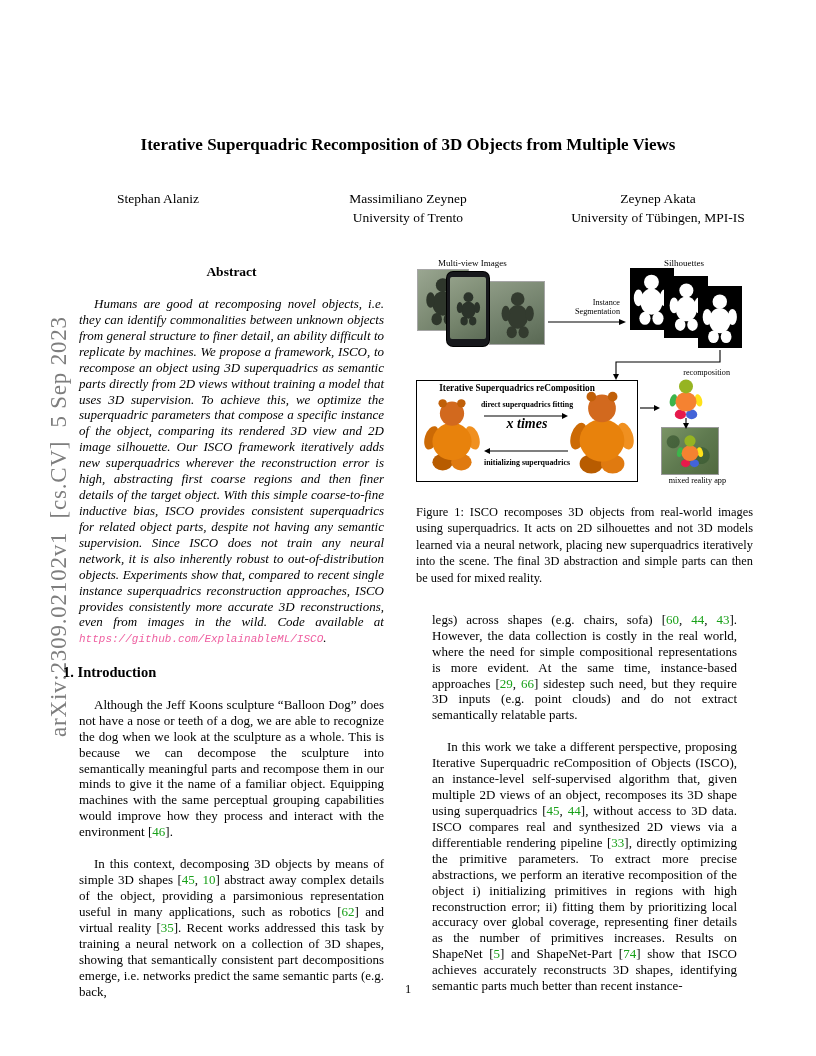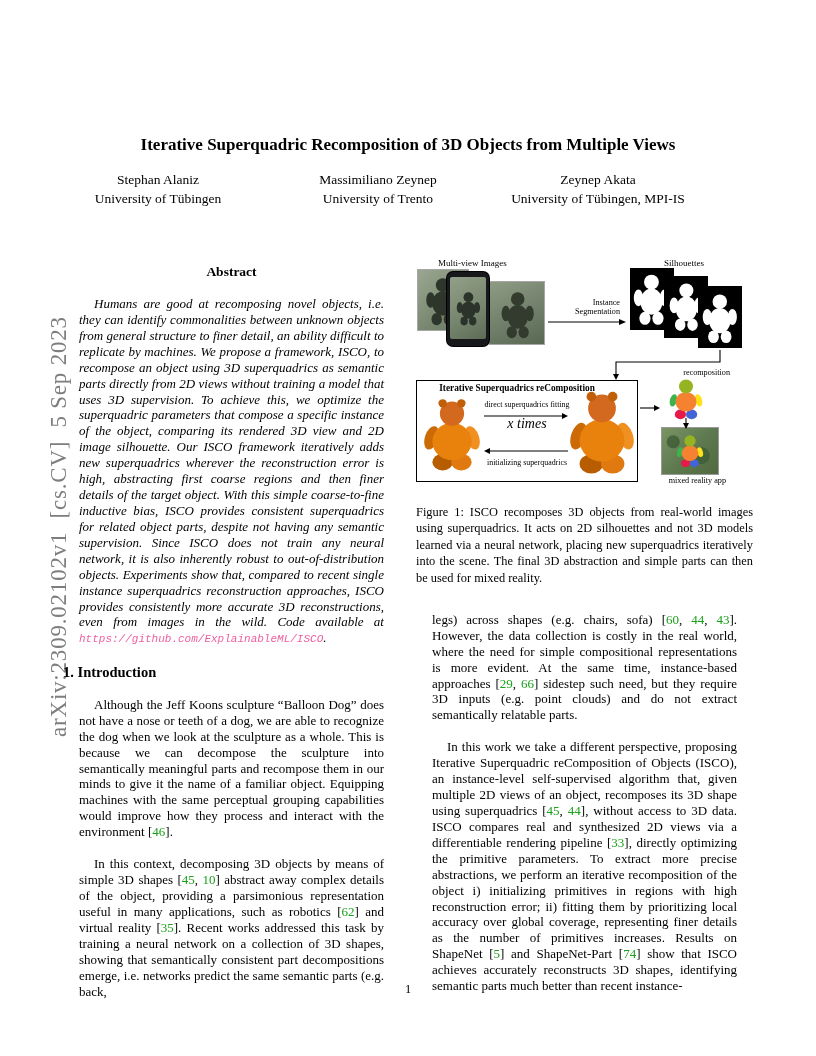--- a/index.html
+++ b/index.html
@@ -13,22 +13,22 @@
   .watermark{
     position:absolute;left:46px;top:737px;transform-origin:0 0;transform:rotate(-90deg);
     font-size:23px;color:#7e7e7e;white-space:pre;letter-spacing:0.8px;
   }
 
   .title{
     position:absolute;top:135px;left:63px;width:690px;margin:0;
     text-align:center;font-size:17px;font-weight:bold;
   }
   .authors{
-    position:absolute;top:171px;left:63px;width:690px;
-    display:flex;gap:30px;
+    position:absolute;top:190px;left:63px;width:690px;
+    display:flex;justify-content:space-between;gap:30px;
   }
   .author{text-align:center;font-size:13.5px;line-height:1.4;min-width:190px;}
 
   .col{position:absolute;top:258px;width:337px;}
   .col-left{left:63px;}
   .col-right{left:416px;}
 
   .abstract-heading{text-align:center;font-weight:bold;font-size:13.5px;margin:6px 0 12px 0;}
   .para{
     font-size:13px;line-height:1.225;text-align:justify;margin:16px;text-indent:15px;
@@ -65,21 +65,21 @@
   .phone-screen{position:absolute;left:3px;top:5px;right:3px;bottom:7px;border-radius:2px;
     background:linear-gradient(150deg,#93a089 0%,#75846c 60%,#5d6c57 100%);}
   .photo svg,.phone-screen svg{position:absolute;left:0;top:0;width:100%;height:100%;}
 
   .sil{position:absolute;width:44px;height:62px;}
   .sil rect{fill:#000;}
   .sil .person{fill:#fff;}
 
   .isco-box{position:absolute;left:0;top:122px;width:222px;height:102px;border:1.6px solid #000;background:#fff;box-sizing:border-box;}
   .box-title{position:absolute;left:0;top:125px;width:202px;text-align:center;font-weight:bold;font-size:9.3px;}
-  .box-label{position:absolute;font-size:7.9px;text-align:center;}
+  .box-label{position:absolute;font-size:7.9px;text-align:center;font-weight:bold;}
 
   .fig-lines{position:absolute;left:0;top:0;width:337px;height:232px;pointer-events:none;}
   .fig-lines line, .fig-lines polyline{stroke:#000;stroke-width:1.1;fill:none;}
   .fig-lines polygon{fill:#000;}
 
   .sq-fig{position:absolute;}
   .mr-img{
     position:absolute;left:246px;top:170px;width:56px;height:46px;
     background:
       radial-gradient(circle at 20% 30%, rgba(40,70,35,0.55) 0 6px, transparent 7px),
@@ -126,21 +126,20 @@
 
 <div class="page">
 
   <div class="watermark">arXiv:2309.02102v1  [cs.CV]  5 Sep 2023</div>
 
   <h1 class="title">Iterative Superquadric Recomposition of 3D Objects from Multiple Views</h1>
 
   <div class="authors">
     <div class="author">
       <div>Stephan Alaniz</div>
-      <div>University of Tübingen</div>
     </div>
     <div class="author">
       <div>Massimiliano Zeynep</div>
       <div>University of Trento</div>
     </div>
     <div class="author">
       <div>Zeynep Akata</div>
       <div>University of Tübingen, MPI-IS</div>
     </div>
   </div>

